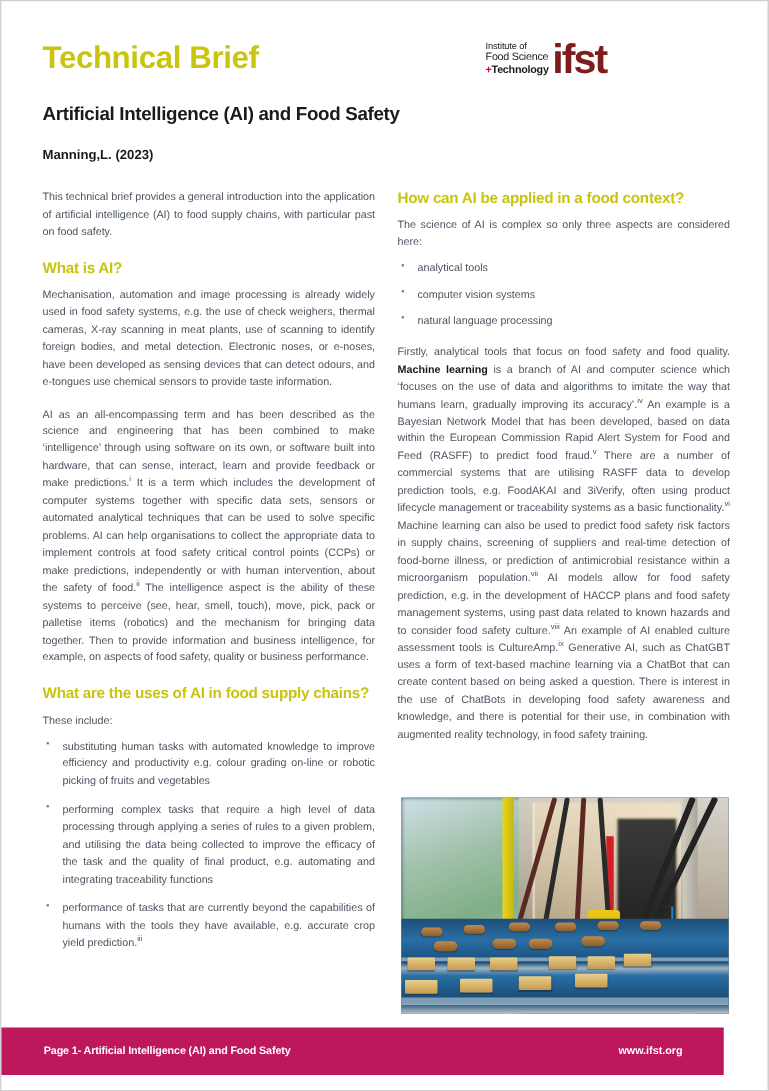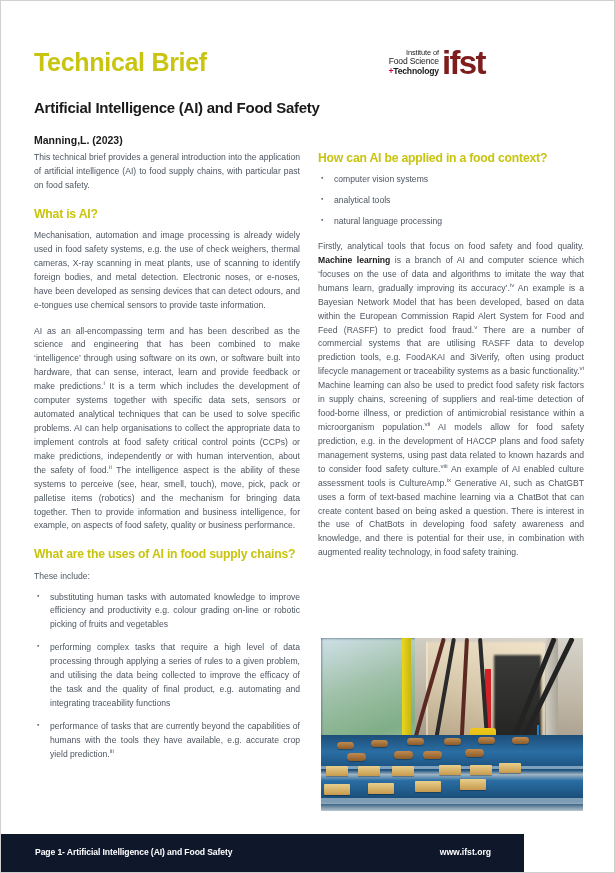--- a/index.html
+++ b/index.html
@@ -16,21 +16,21 @@
     height: 873px;
     background: #ffffff;
     border: 1px solid #d0d0d0;
     box-sizing: border-box;
     overflow: hidden;
   }
 
   
   .header {
     position: absolute;
-    left: 0; top: 16px;
+    left: 0; top: 0;
     width: 515px;
     height: 140px;
   }
   .brief-title {
     position: absolute;
     left: 33px;
     top: 31px;
     font-size: 25px;
     font-weight: bold;
     letter-spacing: -0.3px;
@@ -57,21 +57,20 @@
   
   .logo {
     position: absolute;
     right: 31px;
     top: 26px;
     display: flex;
     align-items: center;
     height: 40px;
   }
   .logo-words {
-    text-align: right;
     color: #1a1a1a;
     line-height: 1.12;
     margin-right: 3px;
     padding-bottom: 1px;
   }
   .logo-l1 { font-size: 7.4px; font-weight: normal; letter-spacing: -0.1px;}
   .logo-l2 { font-size: 8.6px; font-weight: normal; letter-spacing: -0.2px;}
   .logo-l3 { font-size: 8.6px; font-weight: bold; letter-spacing: -0.2px;}
   .logo-plus { color: #d0043c; font-weight: bold; }
   .logo-mark {
@@ -218,24 +217,24 @@
   .ph-hose {
     position: absolute; left: 67%; top: 50%; width: 40px; height: 44px;
     border: 2px solid #1f7fd4; border-top: none; border-left: none;
     border-radius: 0 0 18px 0;
   }
 
   
   .footer {
     position: absolute;
     left: 0;
-    bottom: 0;
-    width: 523px;
+    bottom: 12px;
+    width: 578px;
     height: 38px;
-    background: #0f172a;
+    background: #be185d;
     color: #ffffff;
   }
   .footer-left {
     position: absolute;
     left: 34px;
     top: 13px;
     font-size: 8.6px;
     font-weight: bold;
     letter-spacing: -0.1px;
   }
@@ -278,23 +277,24 @@
     <p class="tight">These include:</p>
     <ul class="bullets">
       <li>substituting human tasks with automated knowledge to improve efficiency and productivity e.g. colour grading on-line or robotic picking of fruits and vegetables</li>
       <li>performing complex tasks that require a high level of data processing through applying a series of rules to a given problem, and utilising the data being collected to improve the efficacy of the task and the quality of final product, e.g. automating and integrating traceability functions</li>
       <li><span>performance of tasks that are currently beyond the capabilities of humans with the tools they have available, e.g. accurate crop yield prediction.</span><sup>iii</sup></li>
     </ul>
   </div>
 
   <div class="col col-right">
     <h2 class="sec first">How can AI be applied in a food context?</h2>
+    <p class="tight">The science of AI is complex so only three aspects are considered here:</p>
     <ul class="bullets simple">
+      <li>analytical tools</li>
       <li>computer vision systems</li>
-      <li>analytical tools</li>
       <li>natural language processing</li>
     </ul>
 
     <p><span>Firstly, analytical tools that focus on food safety and food quality. </span><b class="strong">Machine learning</b><span> is a branch of AI and computer science which ‘focuses on the use of data and algorithms to imitate the way that humans learn, gradually improving its accuracy’.</span><sup>iv</sup><span> An example is a Bayesian Network Model that has been developed, based on data within the European Commission Rapid Alert System for Food and Feed (RASFF) to predict food fraud.</span><sup>v</sup><span> There are a number of commercial systems that are utilising RASFF data to develop prediction tools, e.g. FoodAKAI and 3iVerify, often using product lifecycle management or traceability systems as a basic functionality.</span><sup>vi</sup><span> Machine learning can also be used to predict food safety risk factors in supply chains, screening of suppliers and real-time detection of food-borne illness, or prediction of antimicrobial resistance within a microorganism population.</span><sup>vii</sup><span>  AI models allow for food safety prediction, e.g. in the development of HACCP plans and food safety management systems, using past data related to known hazards and to consider food safety culture.</span><sup>viii</sup><span> An example of AI enabled culture assessment tools is CultureAmp.</span><sup>ix</sup><span> Generative AI, such as ChatGBT uses a form of text-based machine learning via a ChatBot that can create content based on being asked a question. There is interest in the use of ChatBots in developing food safety awareness and knowledge, and there is potential for their use, in combination with augmented reality technology, in food safety training.</span></p>
   </div>
 
   <div class="photo-wrap">
     <div class="photo">
       <div class="ph-bgleft"></div>
       <div class="ph-bgright"></div>

